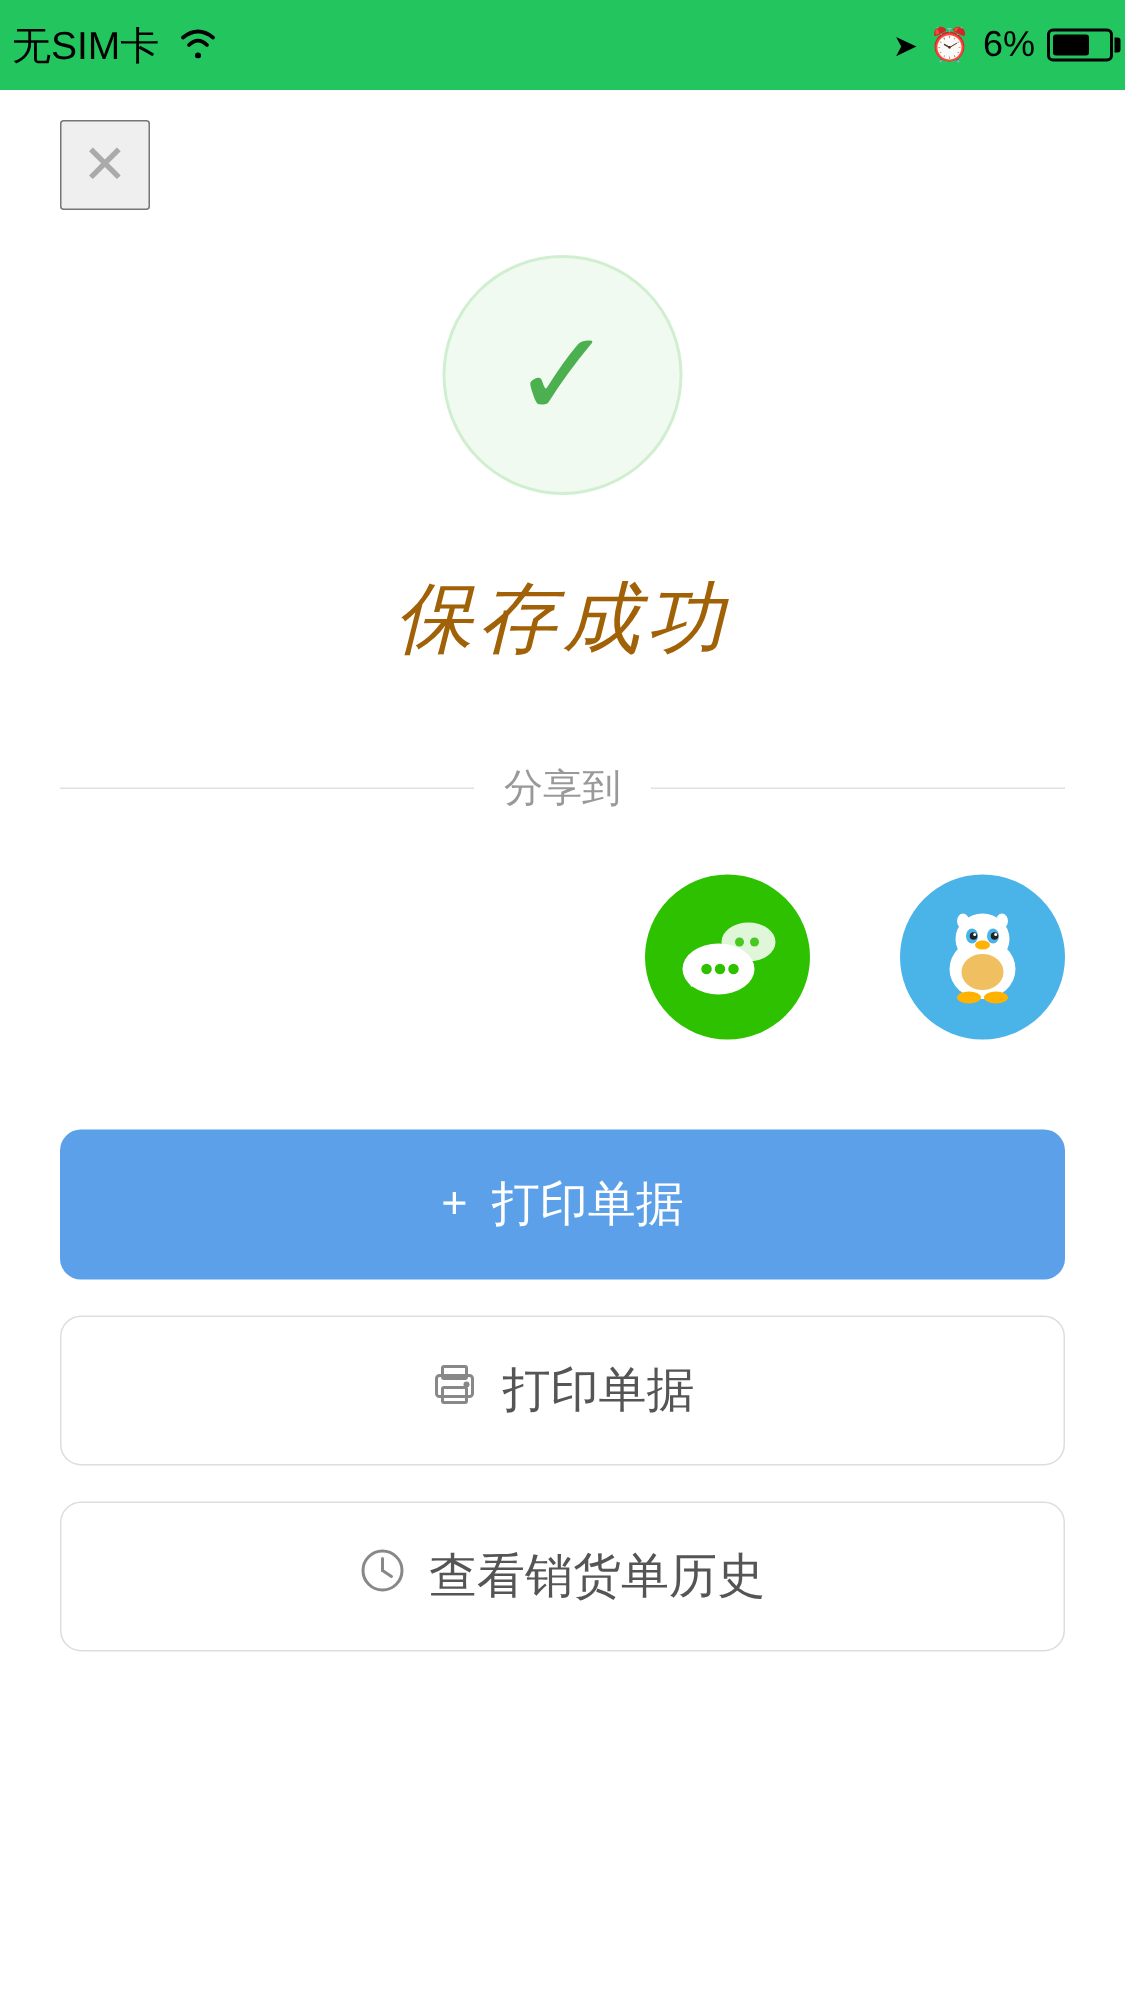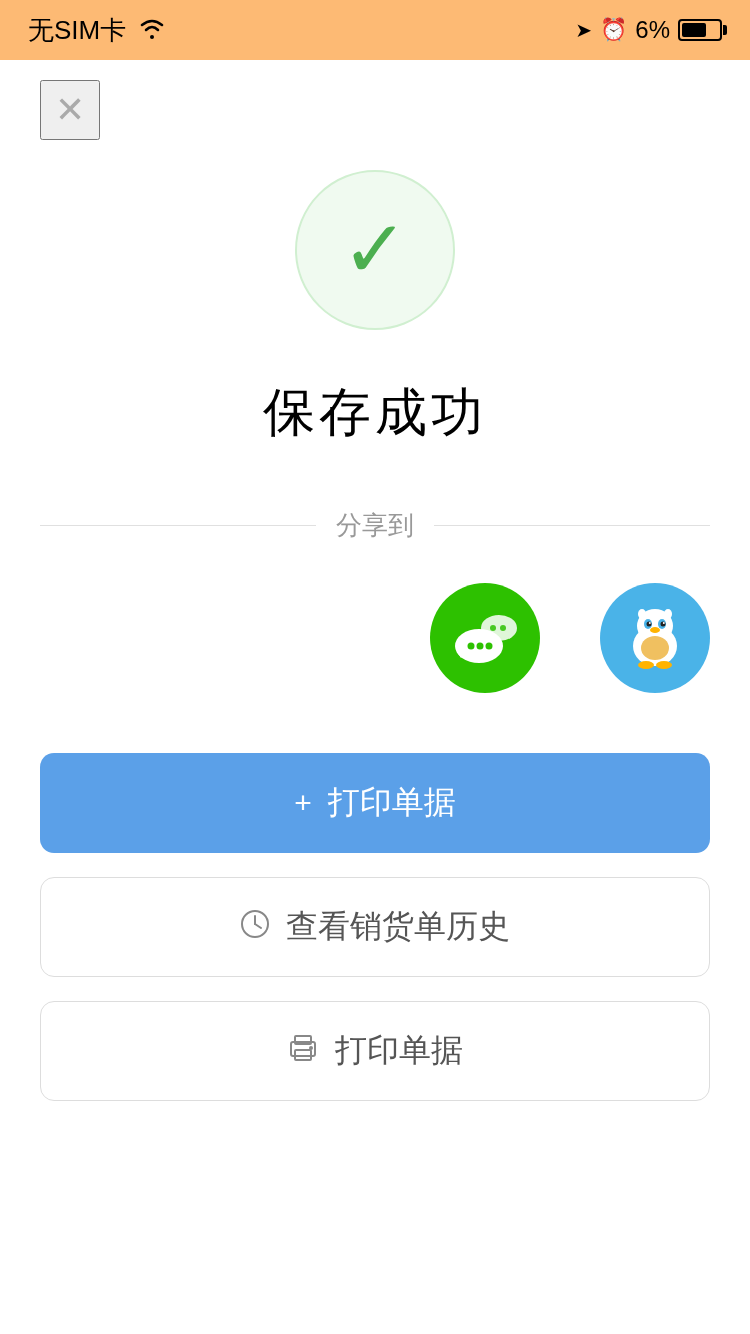--- a/index.html
+++ b/index.html
@@ -12,25 +12,25 @@
       font-family: -apple-system, "PingFang SC", "Helvetica Neue", sans-serif;
       display: flex;
       flex-direction: column;
       align-items: stretch;
     }
 
     
     .status-bar {
       width: 100%;
       height: 60px;
-      background: #fdba74;
+      background: #22c55e;
       display: flex;
       align-items: center;
       justify-content: space-between;
-      padding: 0 28px;
+      padding: 0 8px;
       font-size: 26px;
       color: #000;
     }
 
     .status-left {
       display: flex;
       align-items: center;
       gap: 12px;
     }
 
@@ -120,23 +120,24 @@
     .checkmark {
       font-size: 80px;
       color: #4caf50;
       line-height: 1;
     }
 
     
     .success-title {
       font-size: 52px;
       font-weight: 500;
-      color: #000000;
+      color: #a16207;
       margin-bottom: 60px;
       letter-spacing: 4px;
+      font-style: italic;
     }
 
     
     .share-section {
       width: 100%;
       display: flex;
       flex-direction: column;
       align-items: flex-end;
       margin-bottom: 60px;
     }
@@ -309,39 +310,39 @@
         </svg>
       </div>
     </div>
   </div>
 
   <div class="actions-section">
 
     <button class="action-btn btn-primary">
       <span class="btn-icon">+</span>
       <span>打印单据</span>
-    </button>
-
-    <button class="action-btn btn-secondary">
-      <span class="btn-icon">
-        <svg width="30" height="30" viewBox="0 0 30 30">
-          <circle cx="15" cy="15" r="13" fill="none" stroke="#888" stroke-width="2"></circle>
-          <line x1="15" y1="15" x2="15" y2="7" stroke="#888" stroke-width="2" stroke-linecap="round"></line>
-          <line x1="15" y1="15" x2="21" y2="19" stroke="#888" stroke-width="2" stroke-linecap="round"></line>
-        </svg>
-      </span>
-      <span>查看销货单历史</span>
     </button>
 
     <button class="action-btn btn-secondary">
       <span class="btn-icon">
         <svg width="32" height="28" viewBox="0 0 32 28">
           <rect x="4" y="8" width="24" height="14" rx="2" fill="none" stroke="#888" stroke-width="2"></rect>
           <rect x="8" y="2" width="16" height="8" rx="1" fill="none" stroke="#888" stroke-width="2"></rect>
           <rect x="8" y="16" width="16" height="10" rx="1" fill="none" stroke="#888" stroke-width="2"></rect>
           <circle cx="24" cy="14" r="2" fill="#888"></circle>
         </svg>
       </span>
       <span>打印单据</span>
     </button>
 
+    <button class="action-btn btn-secondary">
+      <span class="btn-icon">
+        <svg width="30" height="30" viewBox="0 0 30 30">
+          <circle cx="15" cy="15" r="13" fill="none" stroke="#888" stroke-width="2"></circle>
+          <line x1="15" y1="15" x2="15" y2="7" stroke="#888" stroke-width="2" stroke-linecap="round"></line>
+          <line x1="15" y1="15" x2="21" y2="19" stroke="#888" stroke-width="2" stroke-linecap="round"></line>
+        </svg>
+      </span>
+      <span>查看销货单历史</span>
+    </button>
+
   </div>
 </div>
 
 </body></html>

